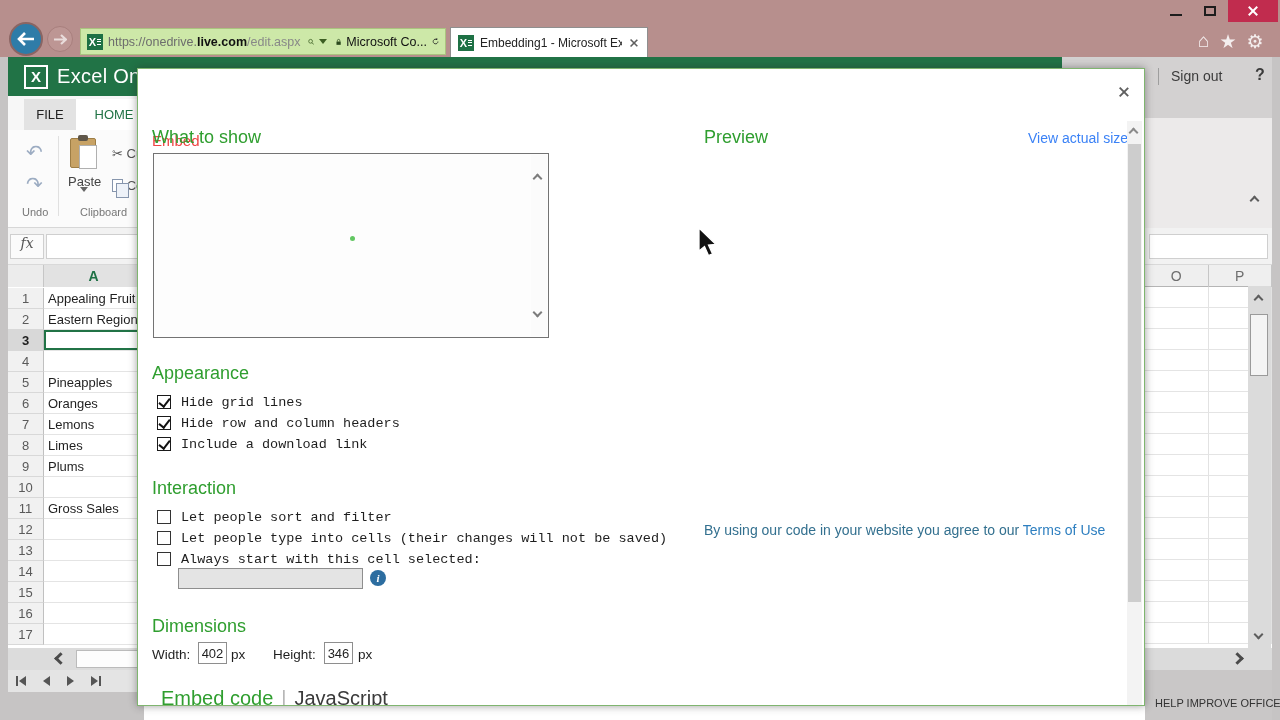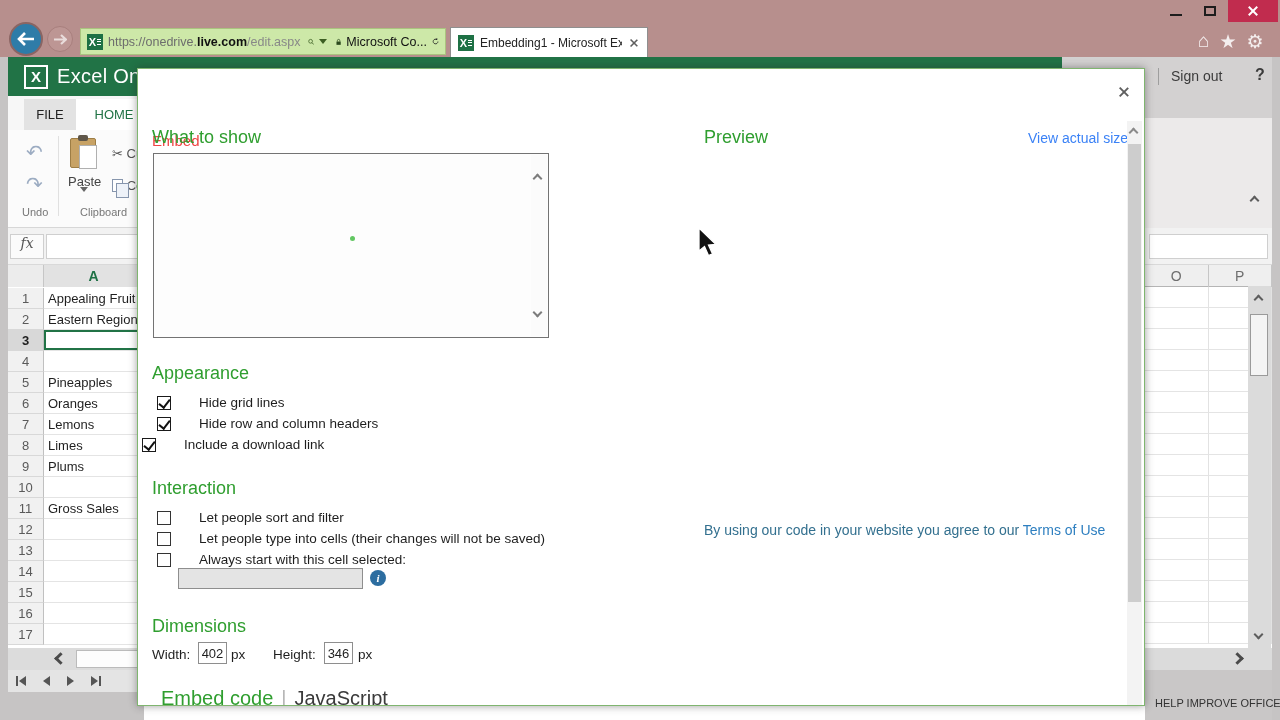--- a/index.html
+++ b/index.html
@@ -99,21 +99,21 @@
   .navgrp { display:flex; align-items:center; gap:1px; }
 
   
   #dialog { left:137px; top:68px; width:1008px; height:638px; background:#fff; border:1px solid #7fb56f; box-shadow:0 0 8px rgba(40,40,40,.45); overflow:hidden; z-index:50; }
   #dlg-title { position:absolute; left:14px; top:15px; font-size:15px; color:#ef4444;margin-top:48px; }
   #dlg-close { position:absolute; left:975px; top:12px; width:22px; height:22px; display:flex; align-items:center; justify-content:center; }
   .h-green { position:absolute; font-size:18px; color:#2f9e2f; }
   #listbox { position:absolute; left:15px; top:84px; width:396px; height:185px; background:#fdfdfd; border:1px solid #737373; }
   #listbox .sb { position:absolute; right:1px; top:1px; width:16px; height:181px; background:#fbfbfb; }
   #lb-dot { position:absolute; left:196px; top:82px; width:5px; height:5px; border-radius:50%; background:#62c762; }
-  .cbrow { position:absolute; display:flex; align-items:center; gap:28px; }
+  .cbrow { position:absolute; display:flex; gap:10px;font-family:Liberation Mono, monospace; }
   .cbx { width:14px; height:14px; border:1px solid #333; background:#fff; position:relative; flex:none; }
   .cbx.checked { border-color:#1a1a1a; }
   .cbx.checked::after { content:""; position:absolute; left:3px; top:0px; width:5px; height:9px; border-right:2px solid #111; border-bottom:2px solid #111; transform:rotate(38deg); }
   .cblabel { font-size:13.5px; color:#1e1e1e; white-space:nowrap; }
   #cell-input { position:absolute; left:40px; top:499px; width:185px; height:21px; background:#e4e4e4; border:1px solid #8e8e8e; }
   #info-icon { position:absolute; left:232px; top:501px; width:16px; height:16px; border-radius:50%; background:#2c6da0; color:#fff; font-size:11px; font-weight:bold; font-style:italic; display:flex; align-items:center; justify-content:center; font-family:"Liberation Serif", serif; }
   .dimlabel { position:absolute; font-size:13.5px; color:#1e1e1e; }
   .diminput { position:absolute; width:29px; height:22px; border:1px solid #8e8e8e; background:#fff; font-size:13px; color:#1e1e1e; display:flex; align-items:center; justify-content:center; }
   #embedcode-row { position:absolute; left:15px; top:618px; font-size:20px; white-space:nowrap;margin-left:8px; }
   #embedcode-row .sep { color:#b5b5b5; margin:0 8px; }
@@ -435,21 +435,21 @@
 
     <div class="h-green" style="left:14px;top:294px;">Appearance</div>
     <div class="cbrow" style="left:19px;top:326px;">
       <span class="cbx checked"></span>
       <span class="cblabel">Hide grid lines</span>
     </div>
     <div class="cbrow" style="left:19px;top:347px;">
       <span class="cbx checked"></span>
       <span class="cblabel">Hide row and column headers</span>
     </div>
-    <div class="cbrow" style="left:4px;top:368px;">
+    <div class="cbrow" style="left:19px;top:368px;">
       <span class="cbx checked"></span>
       <span class="cblabel">Include a download link</span>
     </div>
 
     <div class="h-green" style="left:14px;top:409px;">Interaction</div>
     <div class="cbrow" style="left:19px;top:441px;">
       <span class="cbx"></span>
       <span class="cblabel">Let people sort and filter</span>
     </div>
     <div class="cbrow" style="left:19px;top:462px;">

